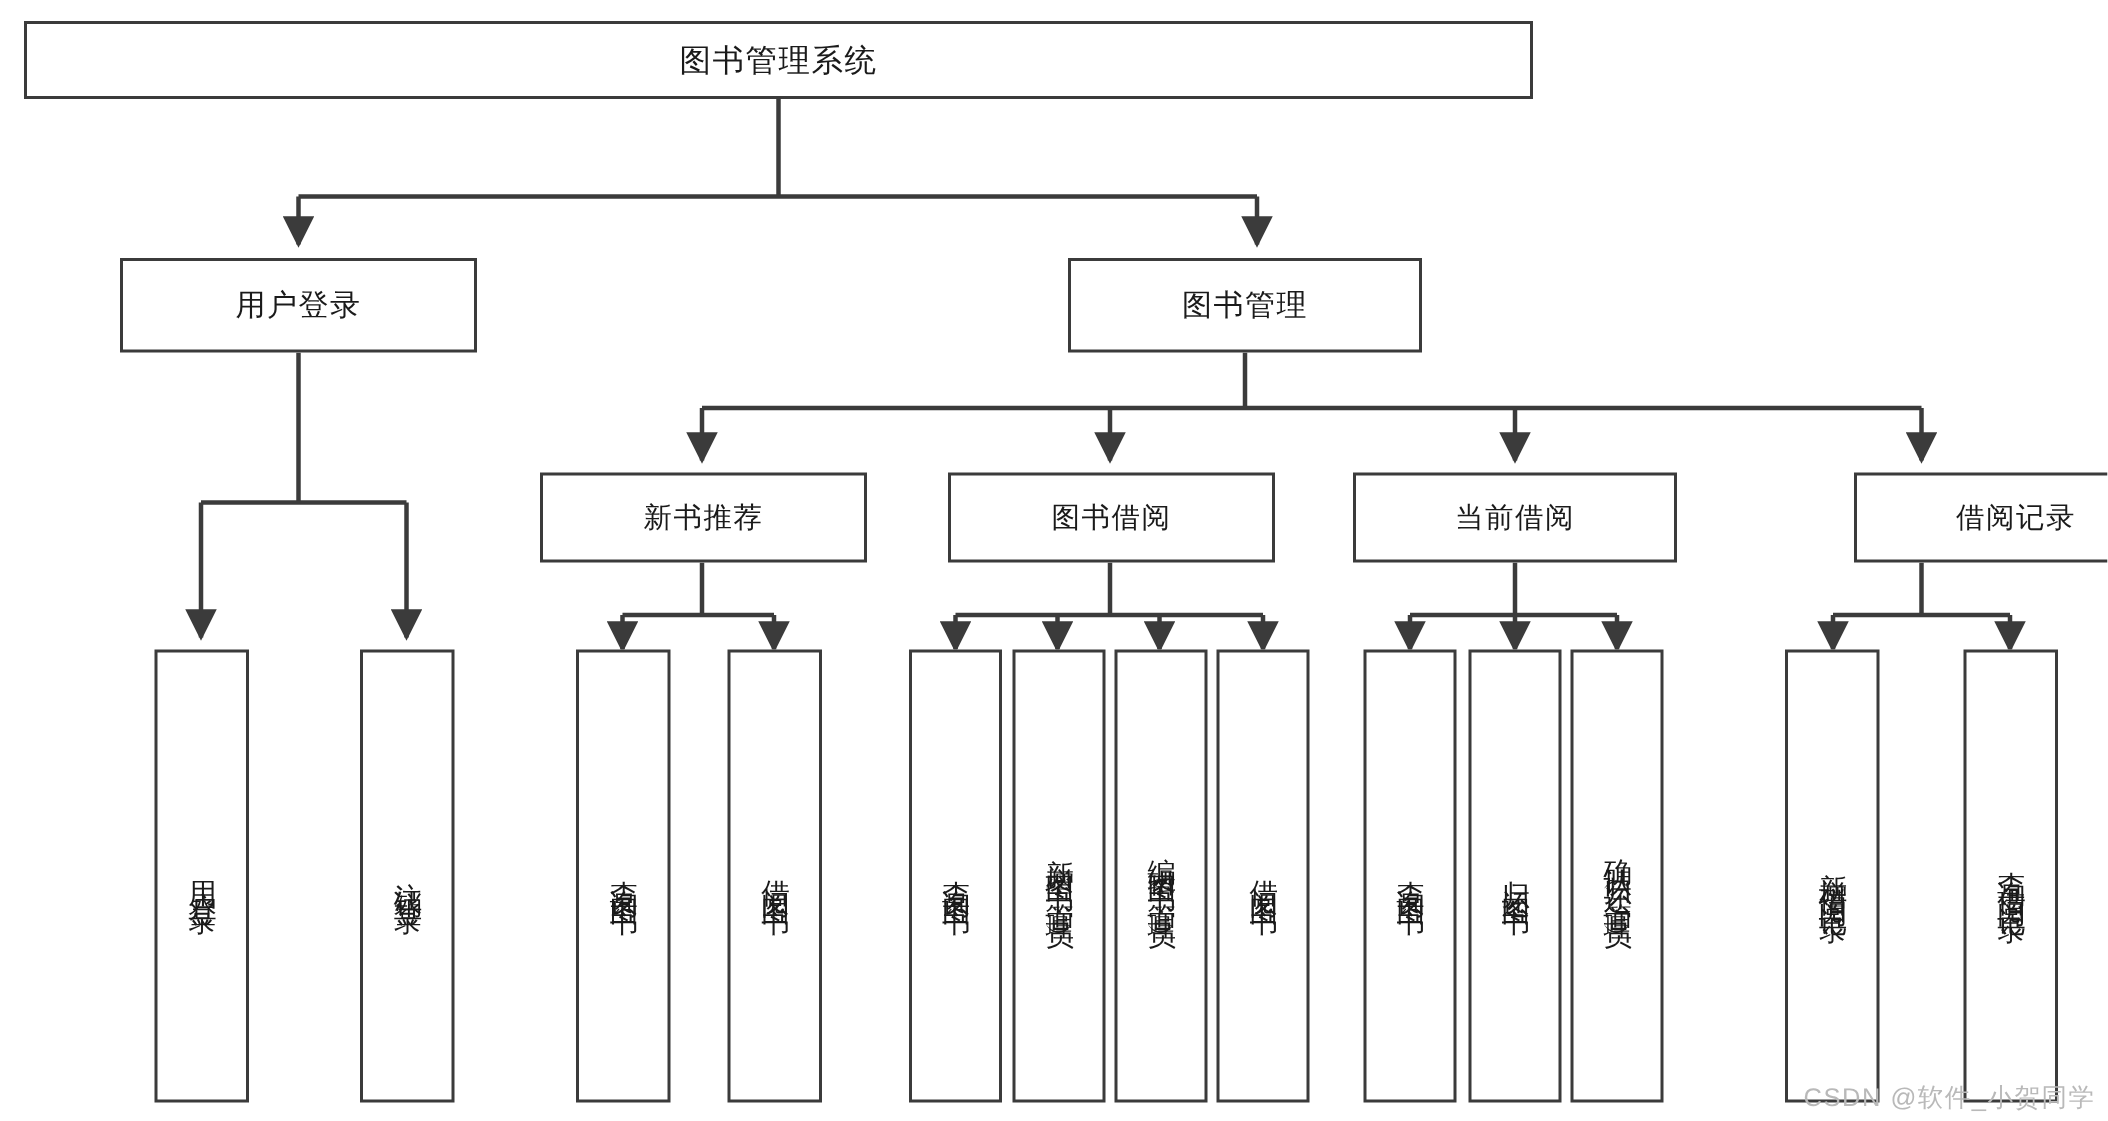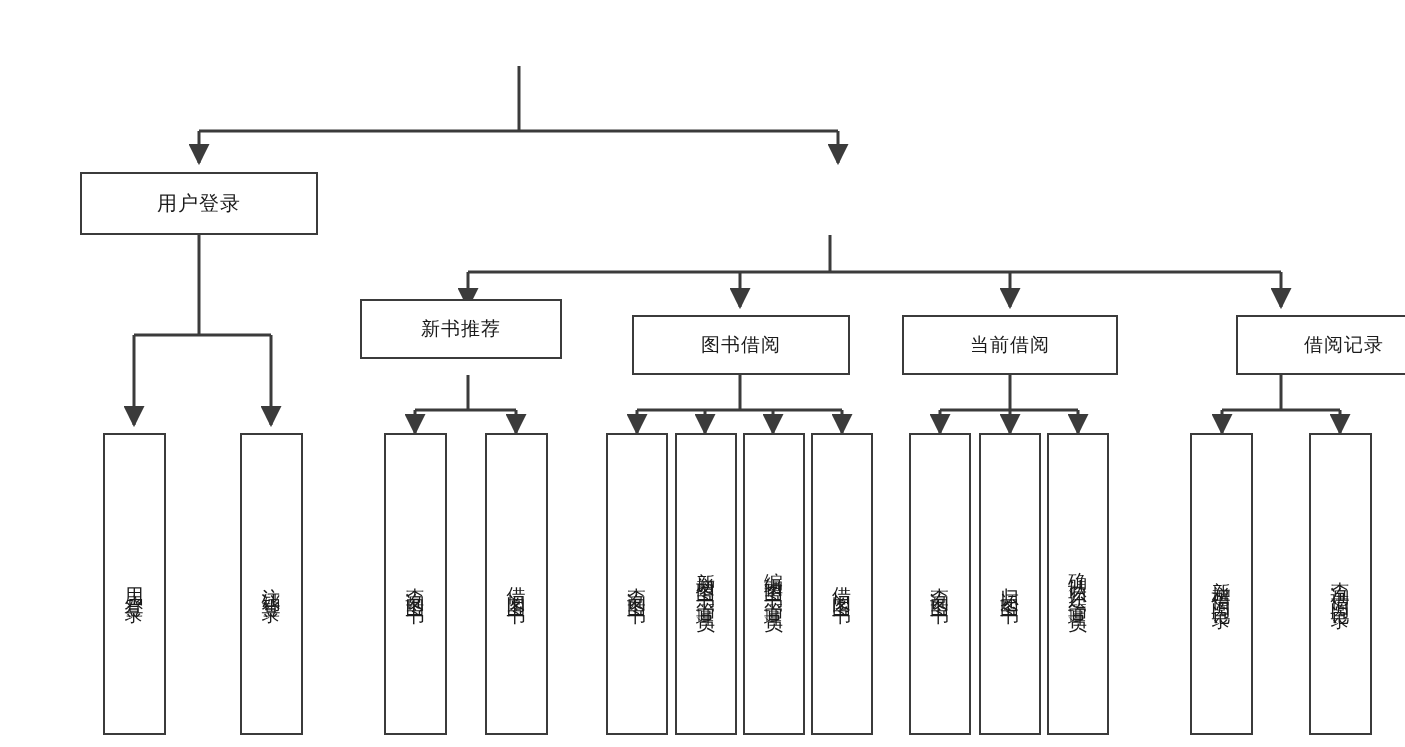--- a/index.html
+++ b/index.html
@@ -118,27 +118,33 @@
       <path d="M 1010 410 L 1010 433" marker-end="url(#arrow)"></path>
       <path d="M 1078 410 L 1078 433" marker-end="url(#arrow)"></path>
 
       <path d="M 1281 375 L 1281 410"></path>
       <path d="M 1222 410 L 1340 410"></path>
       <path d="M 1222 410 L 1222 433" marker-end="url(#arrow)"></path>
       <path d="M 1340 410 L 1340 433" marker-end="url(#arrow)"></path>
     </g>
   </svg>
 
+  <div class="node root" style="left:16px; top:14px; width:1006px; height:52px;">
+    <span class="hlabel">图书管理系统</span>
+  </div>
 
   <div class="node lvl2" style="left:80px; top:172px; width:238px; height:63px;">
     <span class="hlabel">用户登录</span>
   </div>
 
-
-  <div class="node lvl3" style="left:360px; top:299px; width:202px; height:60px;">
+  <div class="node lvl2" style="left:712px; top:172px; width:236px; height:63px;">
+    <span class="hlabel">图书管理</span>
+  </div>
+
+  <div class="node lvl3" style="left:360px; top:315px; width:218px; height:60px;">
     <span class="hlabel">新书推荐</span>
   </div>
 
   <div class="node lvl3" style="left:902px; top:315px; width:216px; height:60px;">
     <span class="hlabel">当前借阅</span>
   </div>
 
   <div class="node lvl3" style="left:632px; top:315px; width:218px; height:60px;">
     <span class="hlabel">图书借阅</span>
   </div>
@@ -184,14 +190,15 @@
     <span class="vlabel">确认归还（管理员）</span>
   </div>
 
   <div class="node leaf" style="left:1190px; top:433px; width:63px; height:302px;">
     <span class="vlabel">新增借阅记录</span>
   </div>
   <div class="node leaf" style="left:1309px; top:433px; width:63px; height:302px;">
     <span class="vlabel">查询借阅记录</span>
   </div>
 
+  <div class="watermark">CSDN @软件_小贺同学</div>
 
 </div>
 
 </body></html>

